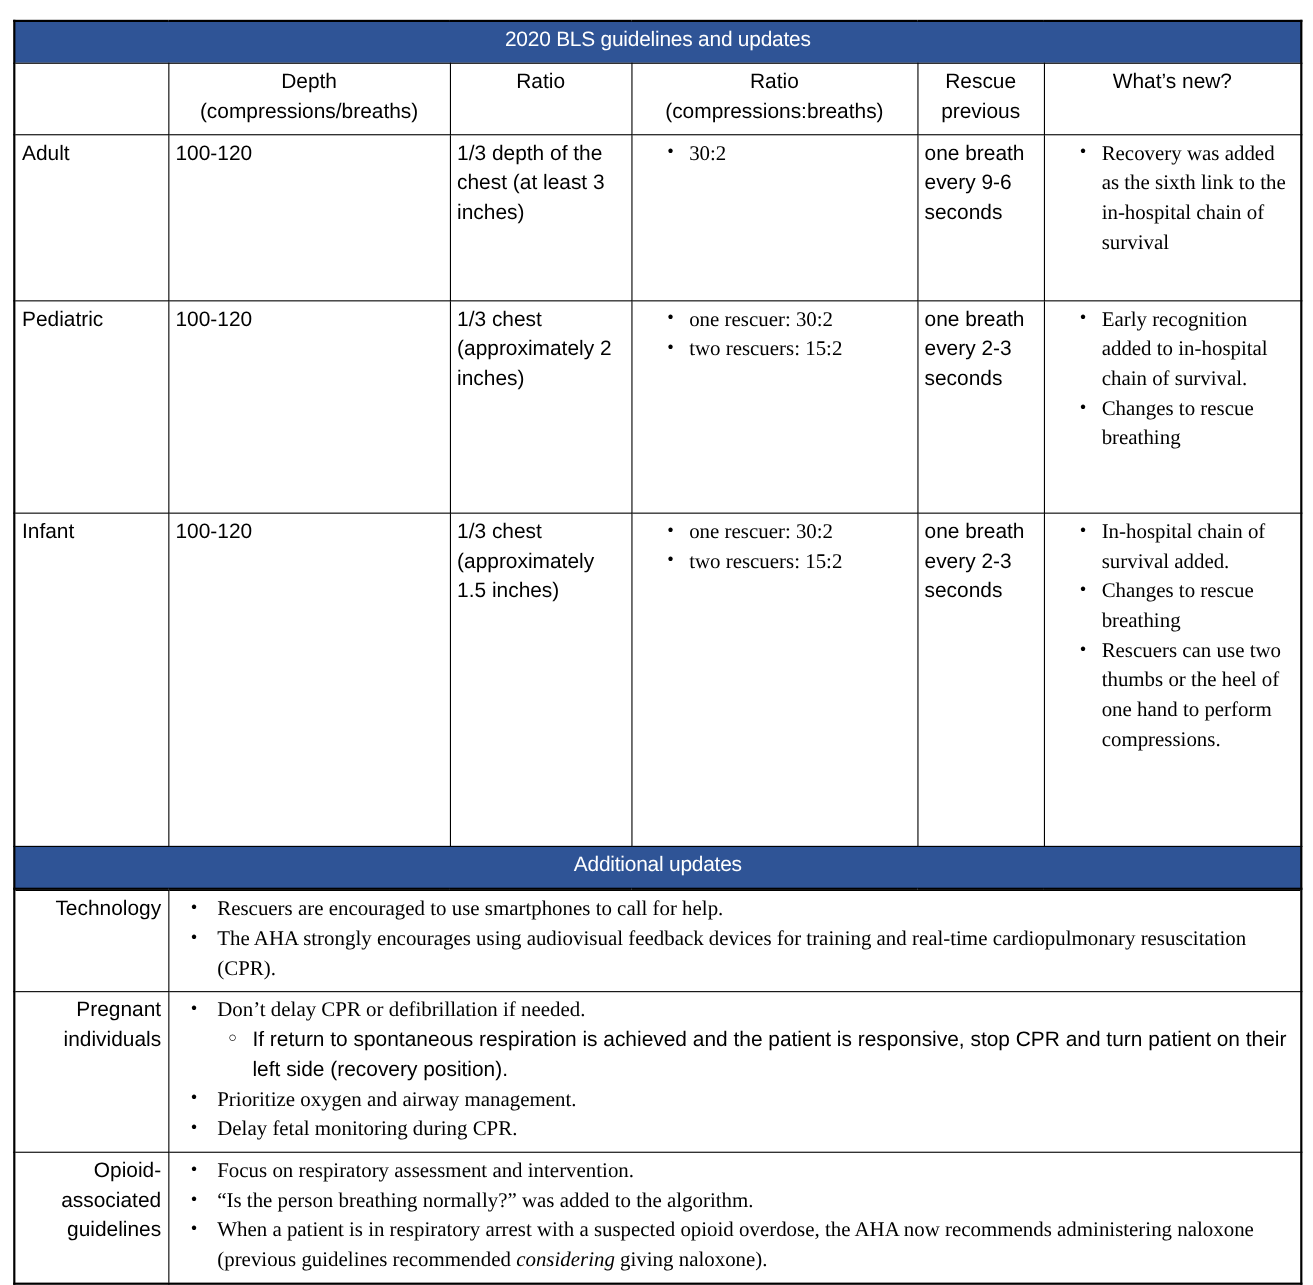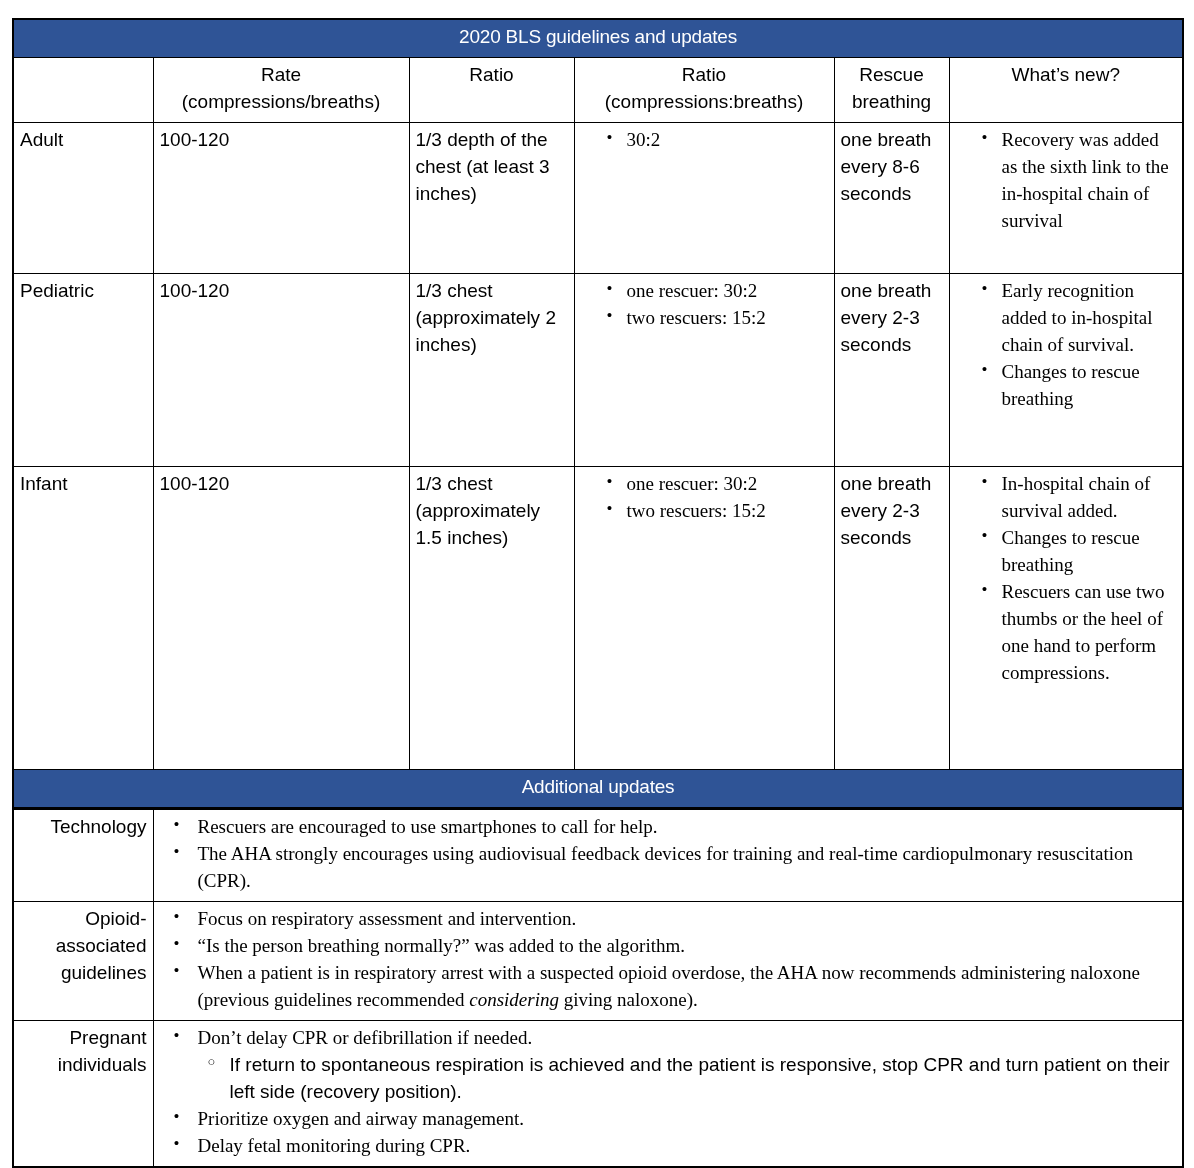--- a/index.html
+++ b/index.html
@@ -139,45 +139,45 @@
     </colgroup>
     <tbody>
 
       <tr class="banner">
         <td colspan="6">2020 BLS guidelines and updates</td>
       </tr>
 
       <tr class="colhead">
         <td></td>
         <td>
-          <span class="cell-text">Rate</span>
+          <span class="cell-text">Depth</span>
           <span class="cell-text">(compressions/breaths)</span>
         </td>
         <td>Ratio</td>
         <td>
           <span class="cell-text">Ratio</span>
           <span class="cell-text">(compressions:breaths)</span>
         </td>
         <td>
           <span class="cell-text">Rescue</span>
-          <span class="cell-text">breathing</span>
+          <span class="cell-text">previous</span>
         </td>
         <td>What’s new?</td>
       </tr>
 
       <tr class="tall-adult">
         <td class="rowlabel">Adult</td>
         <td>100-120</td>
         <td>1/3 depth of the chest (at least 3 inches)</td>
         <td>
           <ul class="b">
             <li>30:2</li>
           </ul>
         </td>
-        <td>one breath every 8-6 seconds</td>
+        <td>one breath every 9-6 seconds</td>
         <td>
           <ul class="b">
             <li>Recovery was added as the sixth link to the in-hospital chain of survival</li>
           </ul>
         </td>
       </tr>
 
       <tr class="tall-ped">
         <td class="rowlabel">Pediatric</td>
         <td>100-120</td>
@@ -234,47 +234,47 @@
         <td class="plainbullets">
           <ul class="b">
             <li>Rescuers are encouraged to use smartphones to call for help.</li>
             <li>The AHA strongly encourages using audiovisual feedback devices for training and real-time cardiopulmonary resuscitation (CPR).</li>
           </ul>
         </td>
       </tr>
 
       <tr>
         <td class="rowlabel leftish">
+          <span class="cell-text">Pregnant</span>
+          <span class="cell-text">individuals</span>
+        </td>
+        <td class="plainbullets">
+          <ul class="b">
+            <li>Don’t delay CPR or defibrillation if needed.</li>
+          </ul>
+          <ul class="sub">
+            <li>If return to spontaneous respiration is achieved and the patient is responsive, stop CPR and turn patient on their left side (recovery position).</li>
+          </ul>
+          <ul class="b">
+            <li>Prioritize oxygen and airway management.</li>
+            <li>Delay fetal monitoring during CPR.</li>
+          </ul>
+        </td>
+      </tr>
+
+      <tr>
+        <td class="rowlabel leftish">
           <span class="cell-text">Opioid-</span>
           <span class="cell-text">associated</span>
           <span class="cell-text">guidelines</span>
         </td>
         <td class="plainbullets">
           <ul class="b">
             <li>Focus on respiratory assessment and intervention.</li>
             <li>“Is the person breathing normally?” was added to the algorithm.</li>
             <li><span>When a patient is in respiratory arrest with a suspected opioid overdose, the AHA now recommends administering naloxone (previous guidelines recommended </span><em class="ital">considering</em><span> giving naloxone).</span></li>
           </ul>
         </td>
       </tr>
-
-      <tr>
-        <td class="rowlabel leftish">
-          <span class="cell-text">Pregnant</span>
-          <span class="cell-text">individuals</span>
-        </td>
-        <td class="plainbullets">
-          <ul class="b">
-            <li>Don’t delay CPR or defibrillation if needed.</li>
-          </ul>
-          <ul class="sub">
-            <li>If return to spontaneous respiration is achieved and the patient is responsive, stop CPR and turn patient on their left side (recovery position).</li>
-          </ul>
-          <ul class="b">
-            <li>Prioritize oxygen and airway management.</li>
-            <li>Delay fetal monitoring during CPR.</li>
-          </ul>
-        </td>
-      </tr>
     </tbody>
   </table>
 
 </div>
 
 </body></html>

